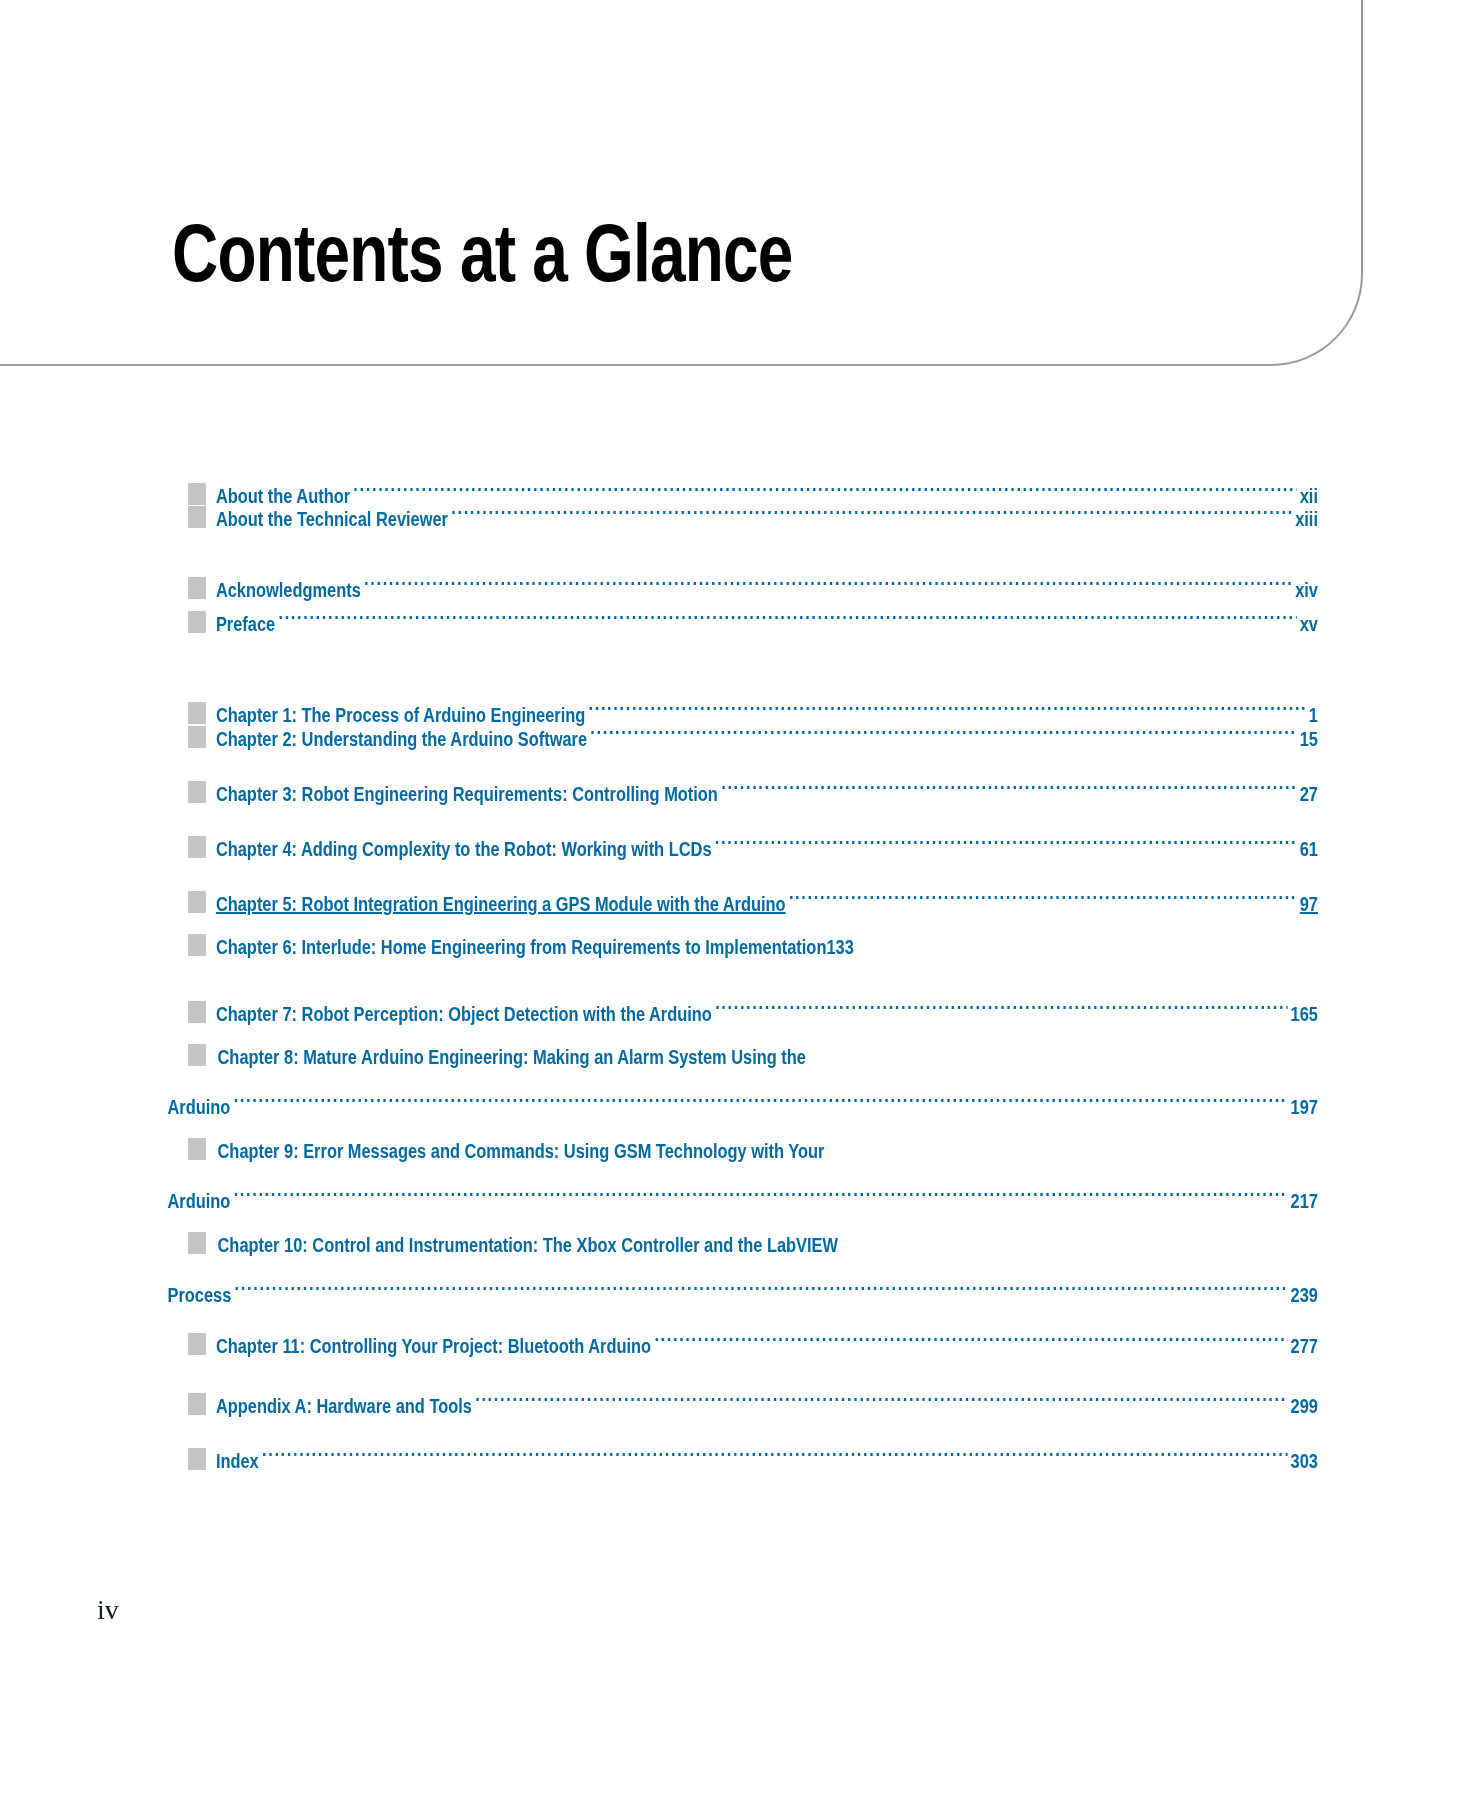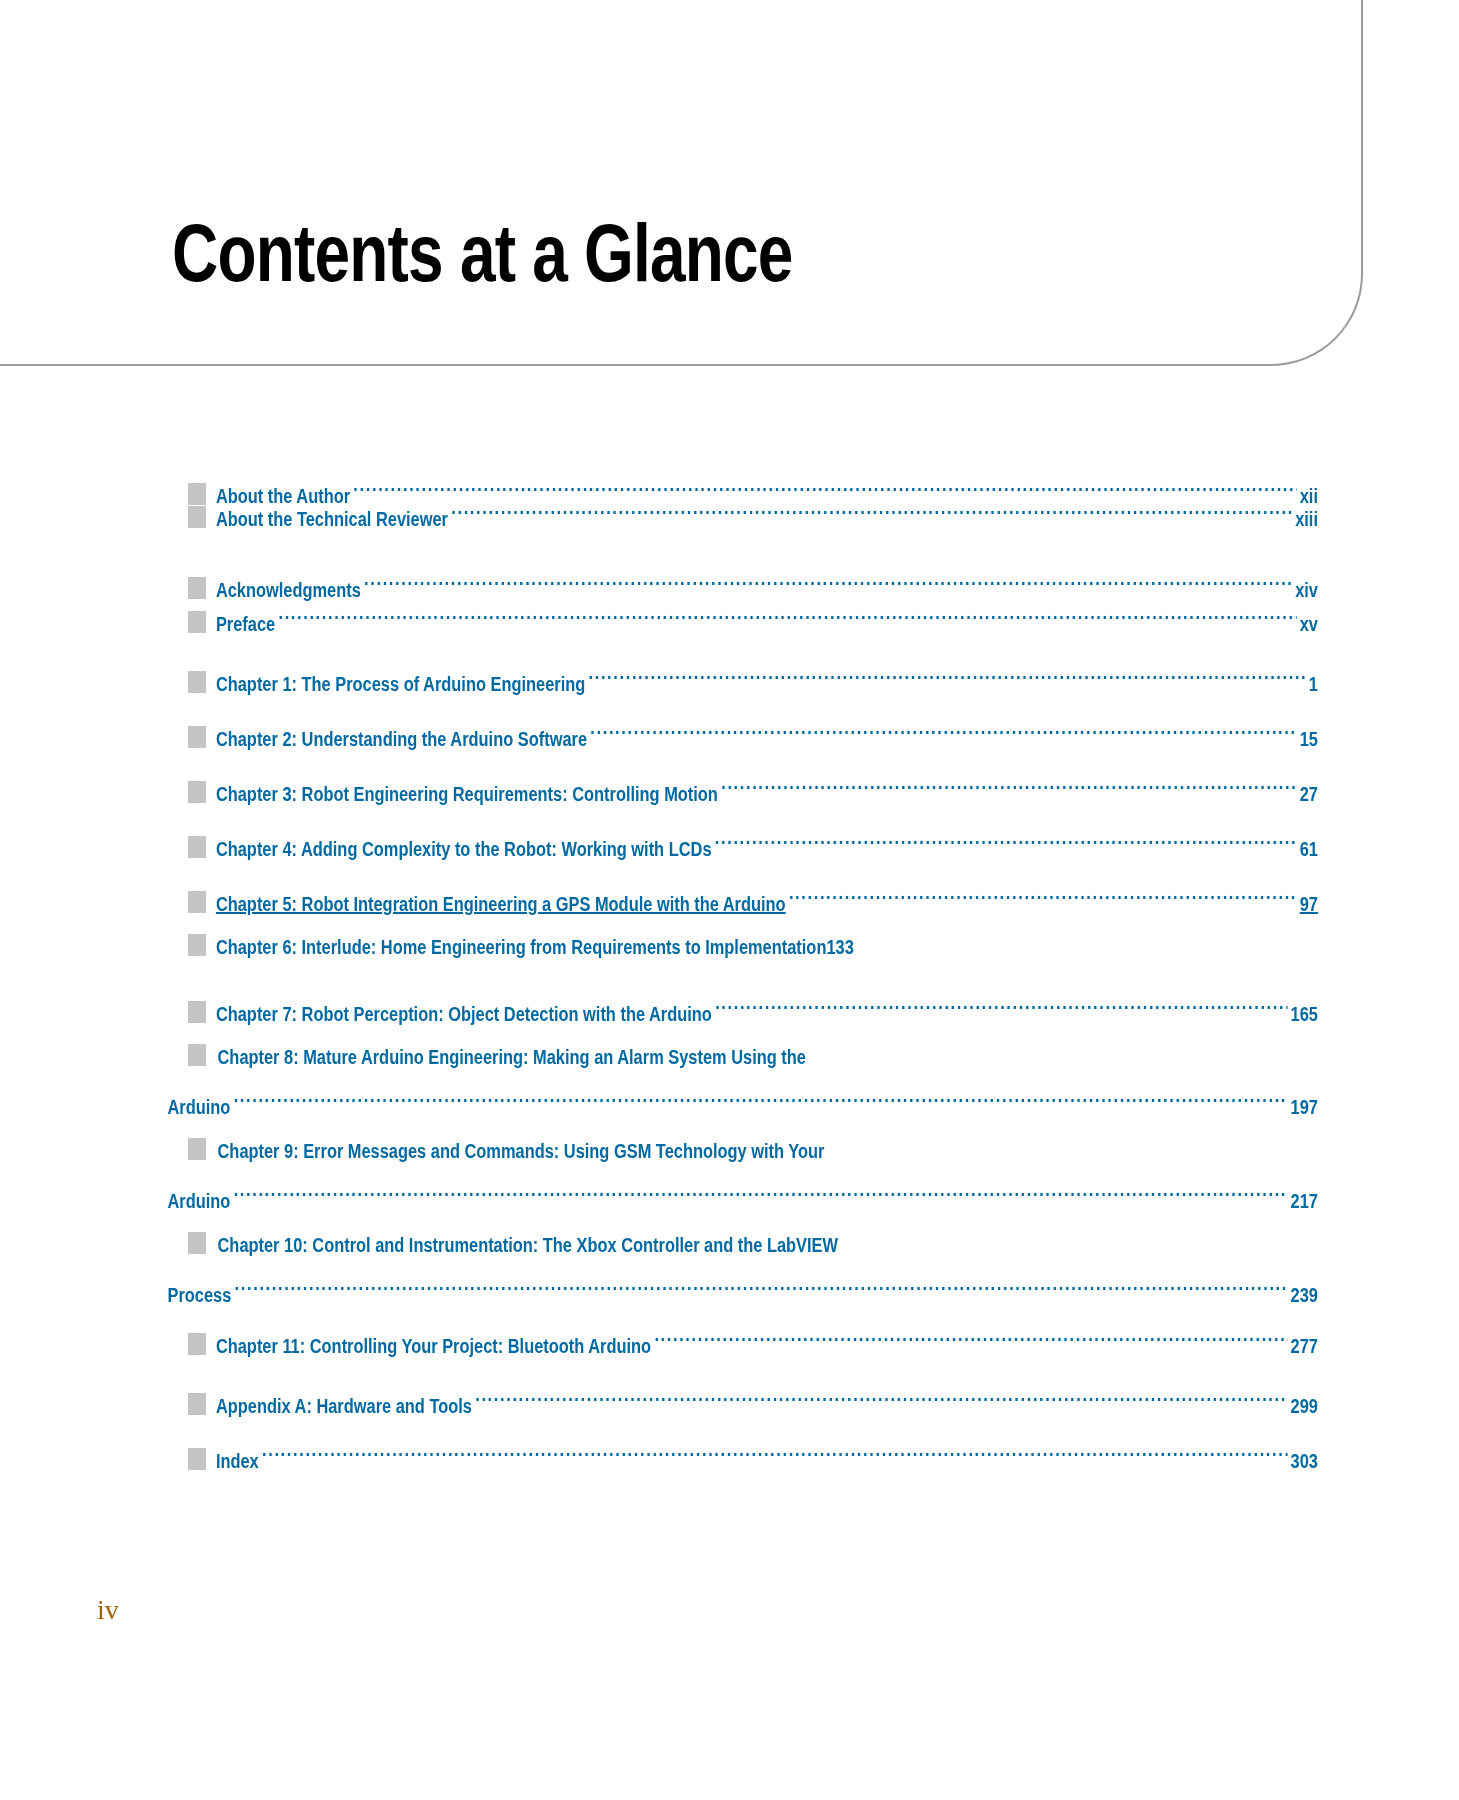--- a/index.html
+++ b/index.html
@@ -39,21 +39,21 @@
     position: relative;
   }
   .leader::before {
     content: "..........................................................................................................................................................................................................................................";
     position: absolute; left: 0; bottom: 0; letter-spacing: 2px; white-space: nowrap;
   }
   .page-num { flex: 0 0 auto; }
   .wrap-cont { margin-left: -25px; }
   .folio {
     position: absolute; left: 97px; top: 1594px;
-    font-family: "Liberation Serif", serif; font-size: 28px; color: #a16207;
+    font-family: "Liberation Serif", serif; font-size: 28px; color: #0f172a;
   }
 </style>
 </head>
 <body>
 
 <div class="header-frame"></div>
 <h1 class="page-title" style="margin:0;">Contents at a Glance</h1>
 
 <div class="toc">
 
@@ -94,21 +94,21 @@
     <div class="entry-inner">
         <div class="line">
       <span class="bullet"></span>
       <span>Preface</span>
       <span class="leader"></span>
       <span class="page-num">xv</span>
     </div>
       </div>
   </div>
 
-  <div class="toc-entry" style="top:653px;text-align:right;">
+  <div class="toc-entry" style="top:684px;text-align:right;">
     <div class="entry-inner">
         <div class="line">
       <span class="bullet"></span>
       <span>Chapter 1: The Process of Arduino Engineering</span>
       <span class="leader"></span>
       <span class="page-num">1</span>
     </div>
       </div>
   </div>
 

